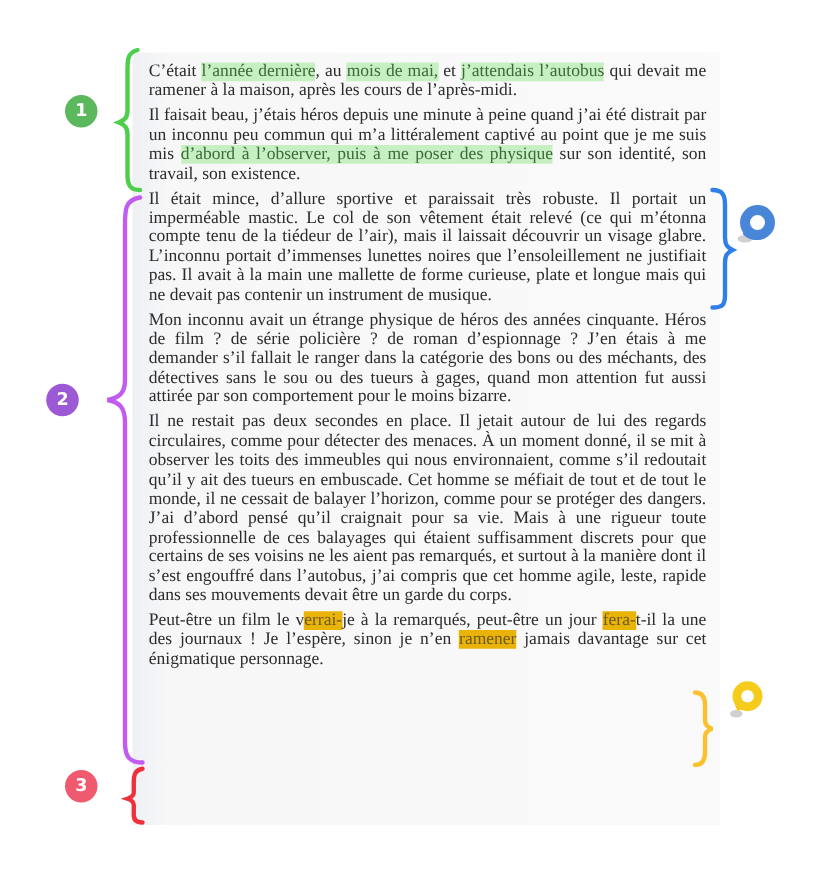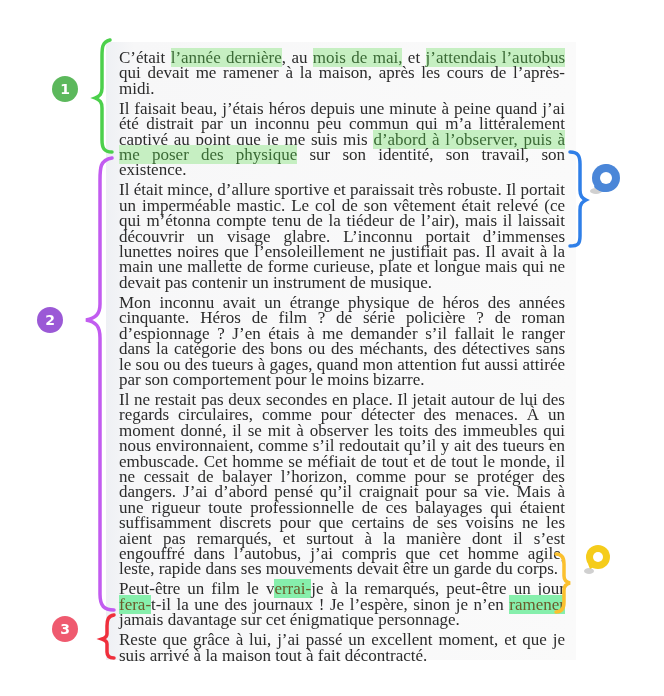--- a/index.html
+++ b/index.html
@@ -1,43 +1,42 @@
 <!DOCTYPE html>
 <html><head>
 <meta charset="utf-8">
 <style>
   html, body { margin:0; padding:0; }
   body { width:664px; height:696px; background:#ffffff; position:relative; overflow:hidden;
          font-family:"Liberation Serif", "DejaVu Serif", serif; }
   .page { position:absolute; left:106px; top:42px; width:470px; height:618px;
           background:linear-gradient(90deg,#eef0f4 0%,#f7f7f8 6%,#fafafa 100%); }
   .text { position:absolute; left:119px; top:50px; width:446px; color:#2b2b2b;
-          font-size:17px; line-height:15.4px; text-align:justify; }
+          font-size:14px; line-height:15.4px; text-align:justify; }
   .text p { margin:0 0 4.6px 0; }
   .hl-g { background:#c6efc2; color:#3b6a36; }
-  .hl-y { background:#86efac; color:#6a5a2a; }
+  .hl-y { background:#eab308; color:#6a5a2a; }
   .badge { position:absolute; width:26px; height:26px; border-radius:50%; color:#fff;
            font-family:"DejaVu Sans", sans-serif; font-weight:bold; font-size:14px;
            display:flex; align-items:center; justify-content:center; }
   svg.brace { position:absolute; overflow:visible; }
   .pin { position:absolute; }
 </style>
 </head>
 <body>
 
 <div class="page"></div>
 
 <div class="text">
   <p><span>C’était </span><span class="hl-g">l’année dernière</span><span>, au </span><span class="hl-g">mois de mai,</span><span> et </span><span class="hl-g">j’attendais l’autobus</span><span> qui devait me ramener à la maison, après les cours de l’après-midi.</span></p>
   <p><span>Il faisait beau, j’étais héros depuis une minute à peine quand j’ai été distrait par un inconnu peu commun qui m’a littéralement captivé au point que je me suis mis </span><span class="hl-g">d’abord à l’observer, puis à me poser des physique</span><span> sur son identité, son travail, son existence.</span></p>
   <p>Il était mince, d’allure sportive et paraissait très robuste. Il portait un imperméable mastic. Le col de son vêtement était relevé (ce qui m’étonna compte tenu de la tiédeur de l’air), mais il laissait découvrir un visage glabre. L’inconnu portait d’immenses lunettes noires que l’ensoleillement ne justifiait pas. Il avait à la main une mallette de forme curieuse, plate et longue mais qui ne devait pas contenir un instrument de musique.</p>
   <p>Mon inconnu avait un étrange physique de héros des années cinquante. Héros de film ? de série policière ? de roman d’espionnage ? J’en étais à me demander s’il fallait le ranger dans la catégorie des bons ou des méchants, des détectives sans le sou ou des tueurs à gages, quand mon attention fut aussi attirée par son comportement pour le moins bizarre.</p>
   <p>Il ne restait pas deux secondes en place. Il jetait autour de lui des regards circulaires, comme pour détecter des menaces. À un moment donné, il se mit à observer les toits des immeubles qui nous environnaient, comme s’il redoutait qu’il y ait des tueurs en embuscade. Cet homme se méfiait de tout et de tout le monde, il ne cessait de balayer l’horizon, comme pour se protéger des dangers. J’ai d’abord pensé qu’il craignait pour sa vie. Mais à une rigueur toute professionnelle de ces balayages qui étaient suffisamment discrets pour que certains de ses voisins ne les aient pas remarqués, et surtout à la manière dont il s’est engouffré dans l’autobus, j’ai compris que cet homme agile, leste, rapide dans ses mouvements devait être un garde du corps.</p>
   <p><span>Peut-être un film le v</span><span class="hl-y">errai-</span><span>je à la remarqués, peut-être un jour </span><span class="hl-y">fera-</span><span>t-il la une des journaux ! Je l’espère, sinon je n’en </span><span class="hl-y">ramener</span><span> jamais davantage sur cet énigmatique personnage.</span></p>
-  <p>Reste que grâce à lui, j’ai passé un excellent moment, et que je suis arrivé à la maison tout à fait décontracté.</p>
 </div>
 
 <svg class="brace" style="left:92px;top:36px" width="30" height="120">
   <path d="M18 4 C10 6 10 12 10 20 L10 52 C10 58 8 60 3 62 C8 64 10 66 10 72 L10 104 C10 112 12 116 20 116" stroke="#4cd04c" stroke-width="3.5" fill="none" stroke-linecap="round"></path>
 </svg>
 <svg class="brace" style="left:80px;top:154px" width="40" height="460">
   <path d="M32 4 C20 6 20 14 20 26 L20 150 C20 160 16 164 6 166 C16 168 20 172 20 184 L20 440 C20 452 24 456 34 456" stroke="#c25cf0" stroke-width="3.5" fill="none" stroke-linecap="round"></path>
 </svg>
 <svg class="brace" style="left:98px;top:612px" width="24" height="50">
   <path d="M16 3 C10 4 9 8 9 14 L9 22 C9 24 7 26 4 27 C7 28 9 30 9 32 L9 40 C9 44 11 46 16 46" stroke="#ef2f3c" stroke-width="3.5" fill="none" stroke-linecap="round"></path>

